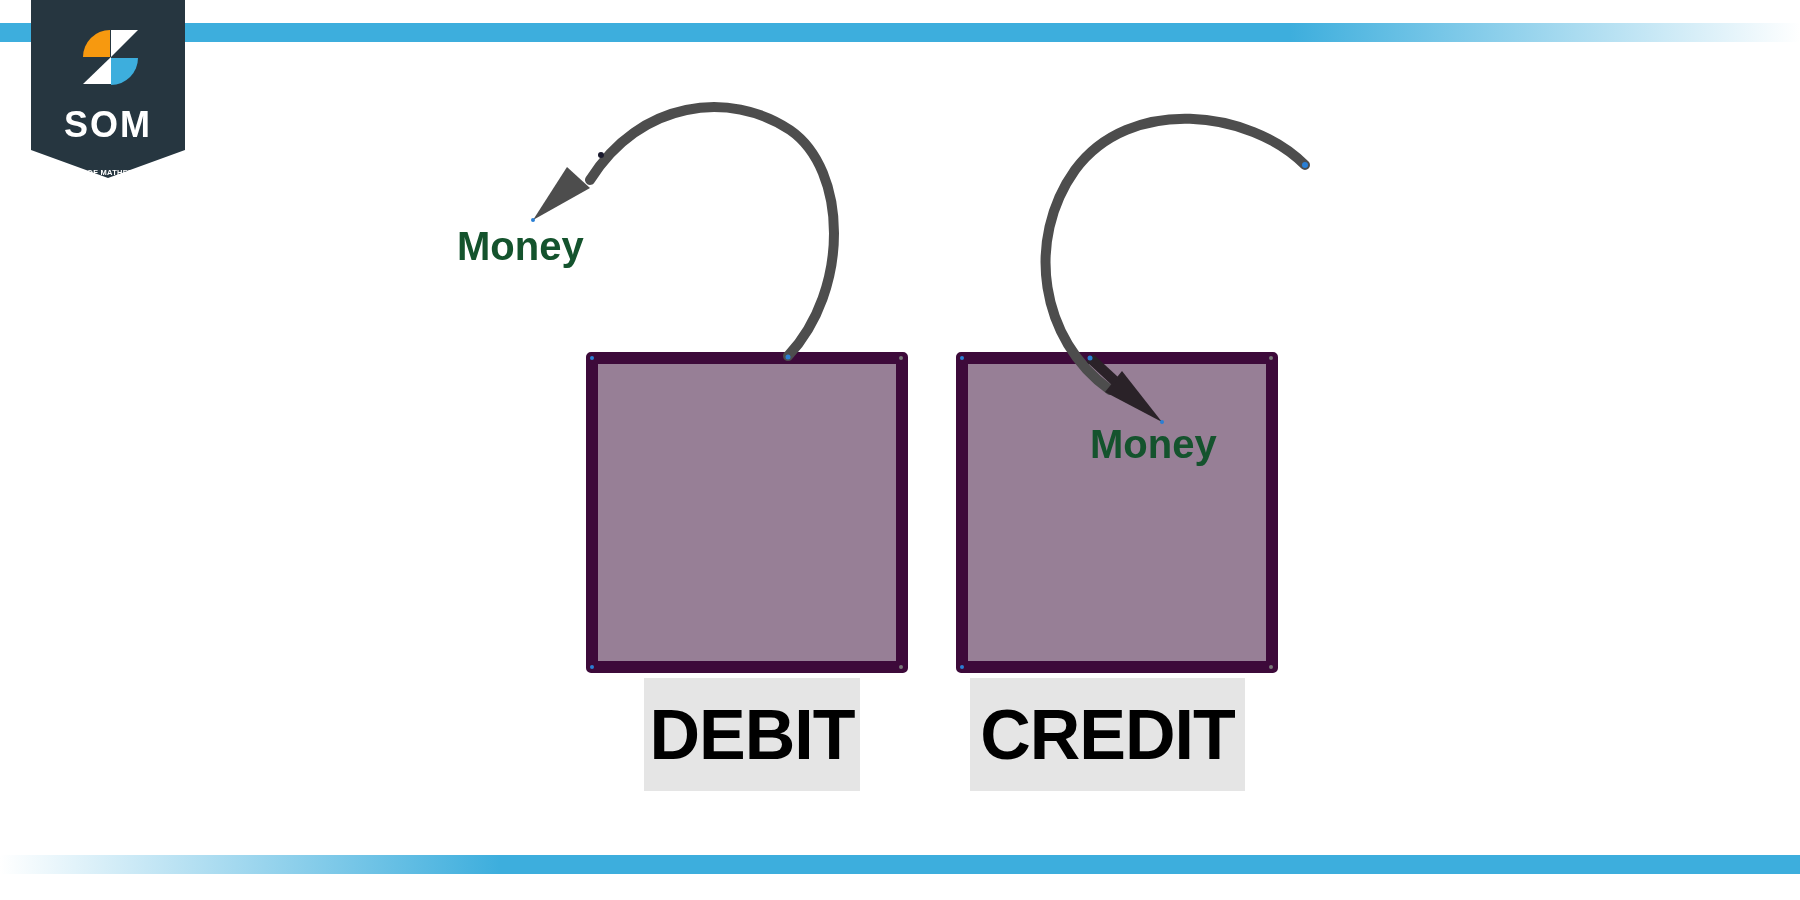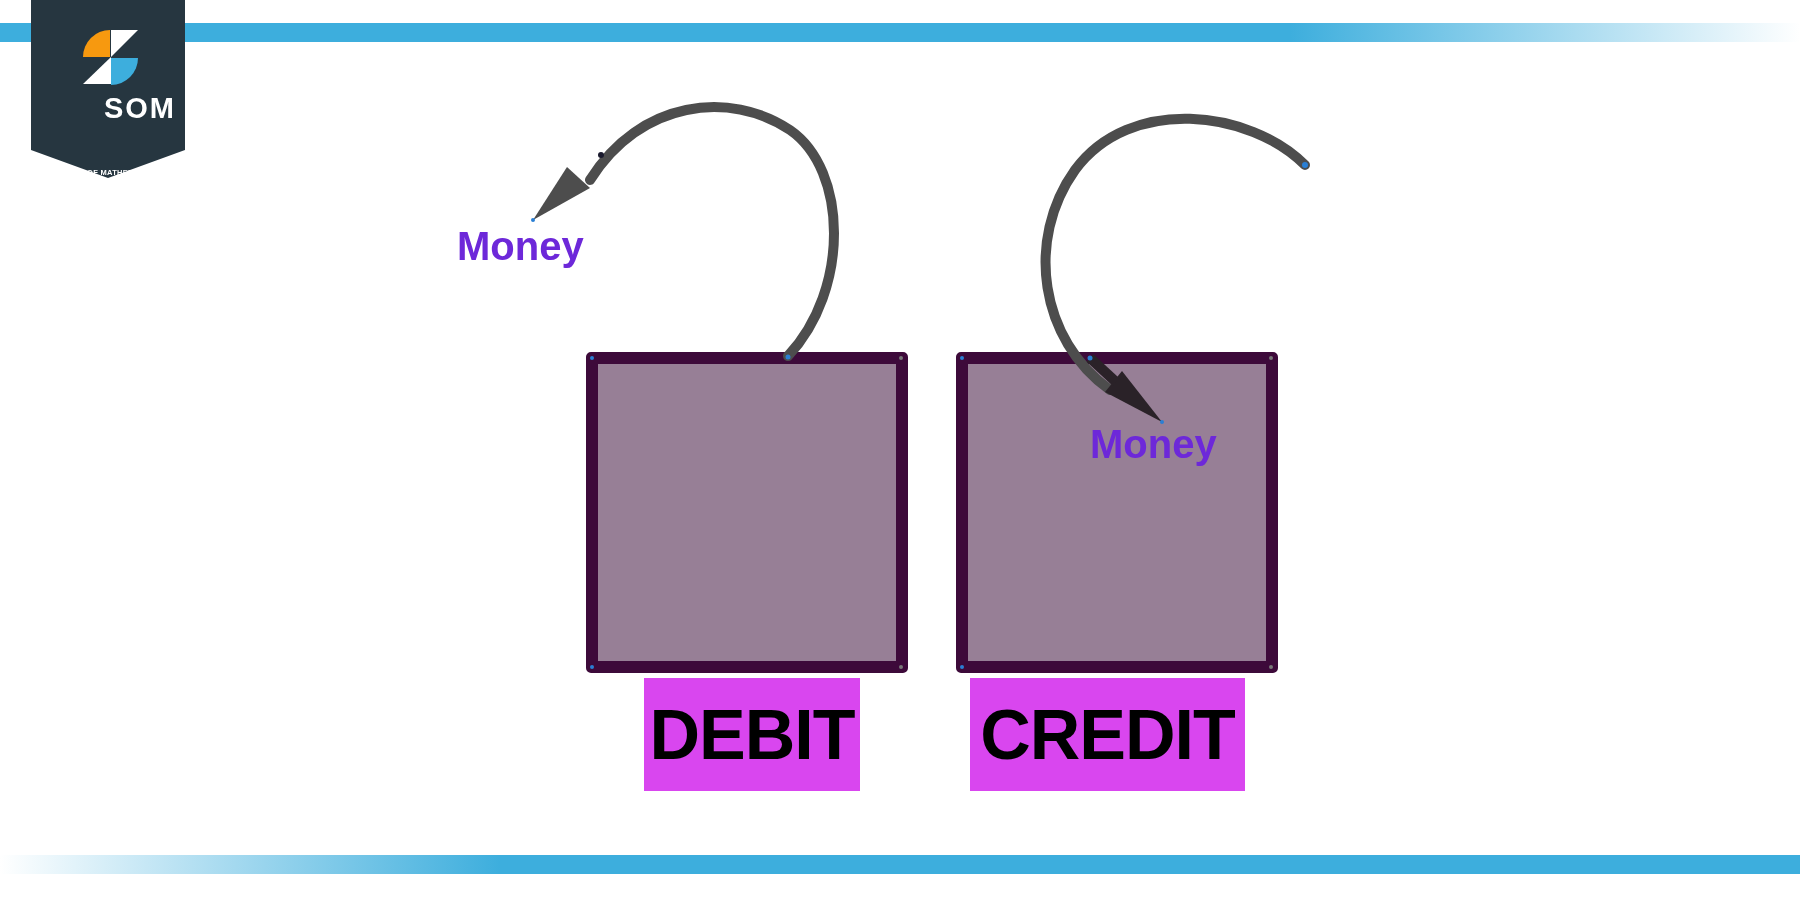--- a/index.html
+++ b/index.html
@@ -4,28 +4,28 @@
   <style>
     html, body { margin:0; padding:0; background:#ffffff; }
     body { width:1800px; height:900px; position:relative; overflow:hidden; font-family:"Liberation Sans", sans-serif; }
     .bar-top { position:absolute; left:0; top:23px; width:1800px; height:19px;
       background:linear-gradient(to right, #3daedd 0px, #3daedd 1290px, #ffffff 1800px); }
     .bar-bottom { position:absolute; left:0; top:855px; width:1800px; height:19px;
       background:linear-gradient(to right, #ffffff 0px, #3daedd 500px, #3daedd 1800px); }
     .logo { position:absolute; left:31px; top:0; width:154px; height:178px; }
     .logo svg { display:block; }
     .logo-text { position:absolute; left:0; width:154px; text-align:center; color:#ffffff; font-weight:bold; }
-    .logo-som { top:92px; font-size:29px; letter-spacing:2px;padding-left:32px; }
+    .logo-som { top:104px; font-size:36px; letter-spacing:2px; }
     .logo-sub { top:130px; font-size:7.5px; letter-spacing:0.3px;margin-top:38px; }
     .account-box { position:absolute; top:352px; width:322px; height:321px; box-sizing:border-box;
       border:12px solid #3d0a3a; border-radius:5px; background:#977f96; }
-    .label { position:absolute; top:678px; height:113px; background:#d946ef; color:#000000;
+    .label { position:absolute; top:678px; height:113px; background:#e5e5e5; color:#000000;
       font-weight:bold; font-size:70px; display:flex; align-items:center; justify-content:center;
       letter-spacing:-1px; transform:scaleY(1.0); }
-    .money { position:absolute; font-weight:bold; font-size:40px; color:#6d28d9; line-height:1; }
+    .money { position:absolute; font-weight:bold; font-size:40px; color:#14532d; line-height:1; }
     svg.arrows { position:absolute; left:0; top:0; pointer-events:none; }
   </style>
 </head>
 <body>
 
 <div class="bar-top"></div>
 <div class="bar-bottom"></div>
 
 <div class="logo">
   <svg width="154" height="178" viewBox="0 0 154 178">

